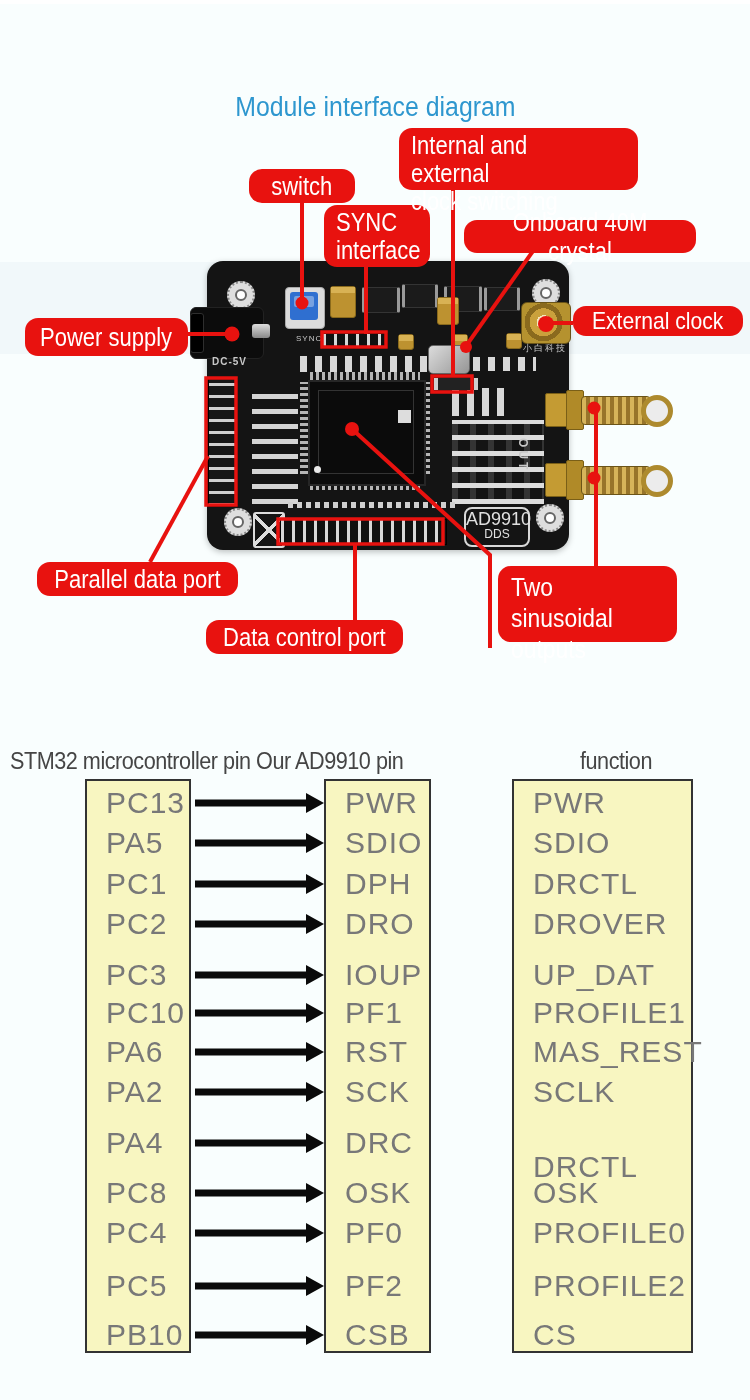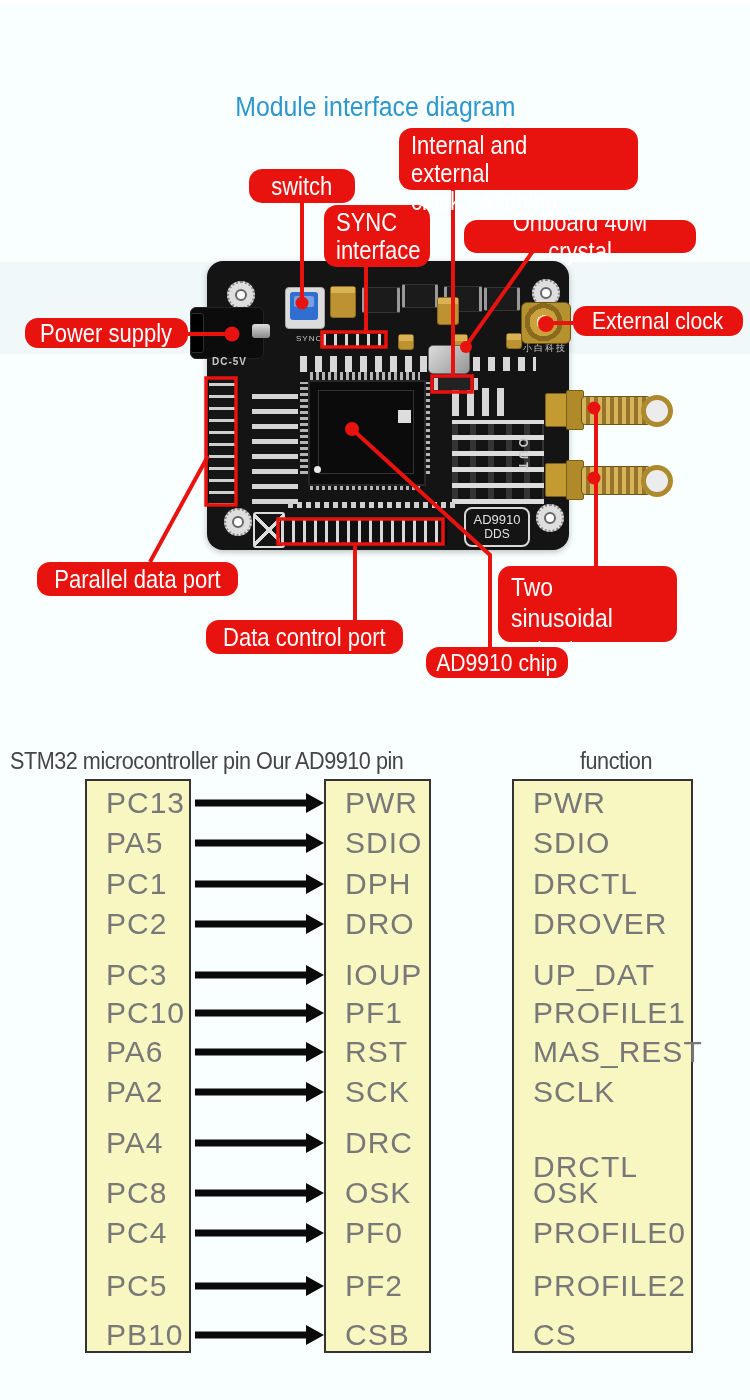--- a/index.html
+++ b/index.html
@@ -126,21 +126,21 @@
   <div class="abs sma-tip" style="left:641px;top:391px;"></div>
   <div class="abs gold" style="left:545px;top:459px;width:22px;height:32px;"></div>
   <div class="abs gold" style="left:566px;top:456px;width:16px;height:38px;background:#b08a28;"></div>
   <div class="abs gold-thread" style="left:581px;top:462px;width:68px;height:27px;"></div>
   <div class="abs sma-tip" style="left:641px;top:461px;"></div>
 
   <div class="abs" style="left:288px;top:498px;width:168px;height:6px;background-image:repeating-linear-gradient(90deg,#cfcfcf 0 5px,rgba(0,0,0,0) 5px 9px);"></div>
   <div class="abs weee" style="left:253px;top:508px;width:28px;height:32px;"></div>
   <div class="abs pin-header-h" style="left:280px;top:515px;width:165px;height:24px;"></div>
   <div class="abs silkbox" style="left:464px;top:503px;width:62px;height:36px;">
-    <div style="font-size:13px;line-height:17px;margin-top:2px;">AD9910</div>
+    <div style="font-size:18px;line-height:17px;margin-top:2px;">AD9910</div>
     <div style="font-size:12px;line-height:13px;">DDS</div>
   </div>
 
   <svg class="abs" style="left:0;top:0;" width="750" height="1400" viewBox="0 0 750 1400">
     <g stroke="#e8120f" stroke-width="4" fill="none">
       <line x1="302" y1="197" x2="302" y2="299"></line>
       <line x1="366" y1="261" x2="366" y2="330"></line>
       <line x1="453" y1="184" x2="453" y2="372"></line>
       <line x1="533" y1="247" x2="466" y2="342"></line>
       <line x1="573" y1="319" x2="548" y2="319"></line>
@@ -210,40 +210,37 @@
   </div>
 
   <div class="abs callout center" style="left:464px;top:216px;width:232px;height:33px;">
       <span class="sx">Onboard 40M crystal</span>
     </div>
 
   <div class="abs callout center" style="left:573px;top:302px;width:170px;height:30px;font-size:24px;">
       <span class="sx">External clock</span>
     </div>
 
-  <div class="abs callout center" style="left:25px;top:314px;width:163px;height:30px;">
+  <div class="abs callout center" style="left:25px;top:314px;width:163px;height:38px;">
       <span class="sx">Power supply</span>
     </div>
 
   <div class="abs callout center" style="left:37px;top:558px;width:201px;height:34px;">
       <span class="sx">Parallel data port</span>
     </div>
 
   <div class="abs callout center" style="left:206px;top:616px;width:197px;height:34px;">
       <span class="sx">Data control port</span>
     </div>
 
   <div class="abs callout left2" style="left:498px;top:562px;width:179px;height:76px;padding:6px 0 0 13px;font-size:26px;line-height:31px;">
     <div><span class="sx">Two sinusoidal</span></div>
     <div><span class="sx">outputs</span></div>
   </div>
 
-  <div class="abs callout center" style="left:426px;top:643px;width:142px;height:31px;font-size:24px;">
-      <span class="sx">AD9910 chip</span>
-    </div>
 
   <div class="abs tbl-header" style="left:10px;top:744px;"><span>STM32 microcontroller pin Our AD9910 pin</span></div>
   <div class="abs tbl-header" style="left:580px;top:744px;"><span>function</span></div>
 
   <div class="abs ycol" style="left:85px;top:775px;width:106px;height:574px;"></div>
   <div class="abs ycol" style="left:324px;top:775px;width:107px;height:574px;"></div>
   <div class="abs ycol" style="left:512px;top:775px;width:181px;height:574px;"></div>
 
   <div>
     <span class="cell" style="left:106px;top:781px;">PC13</span>

